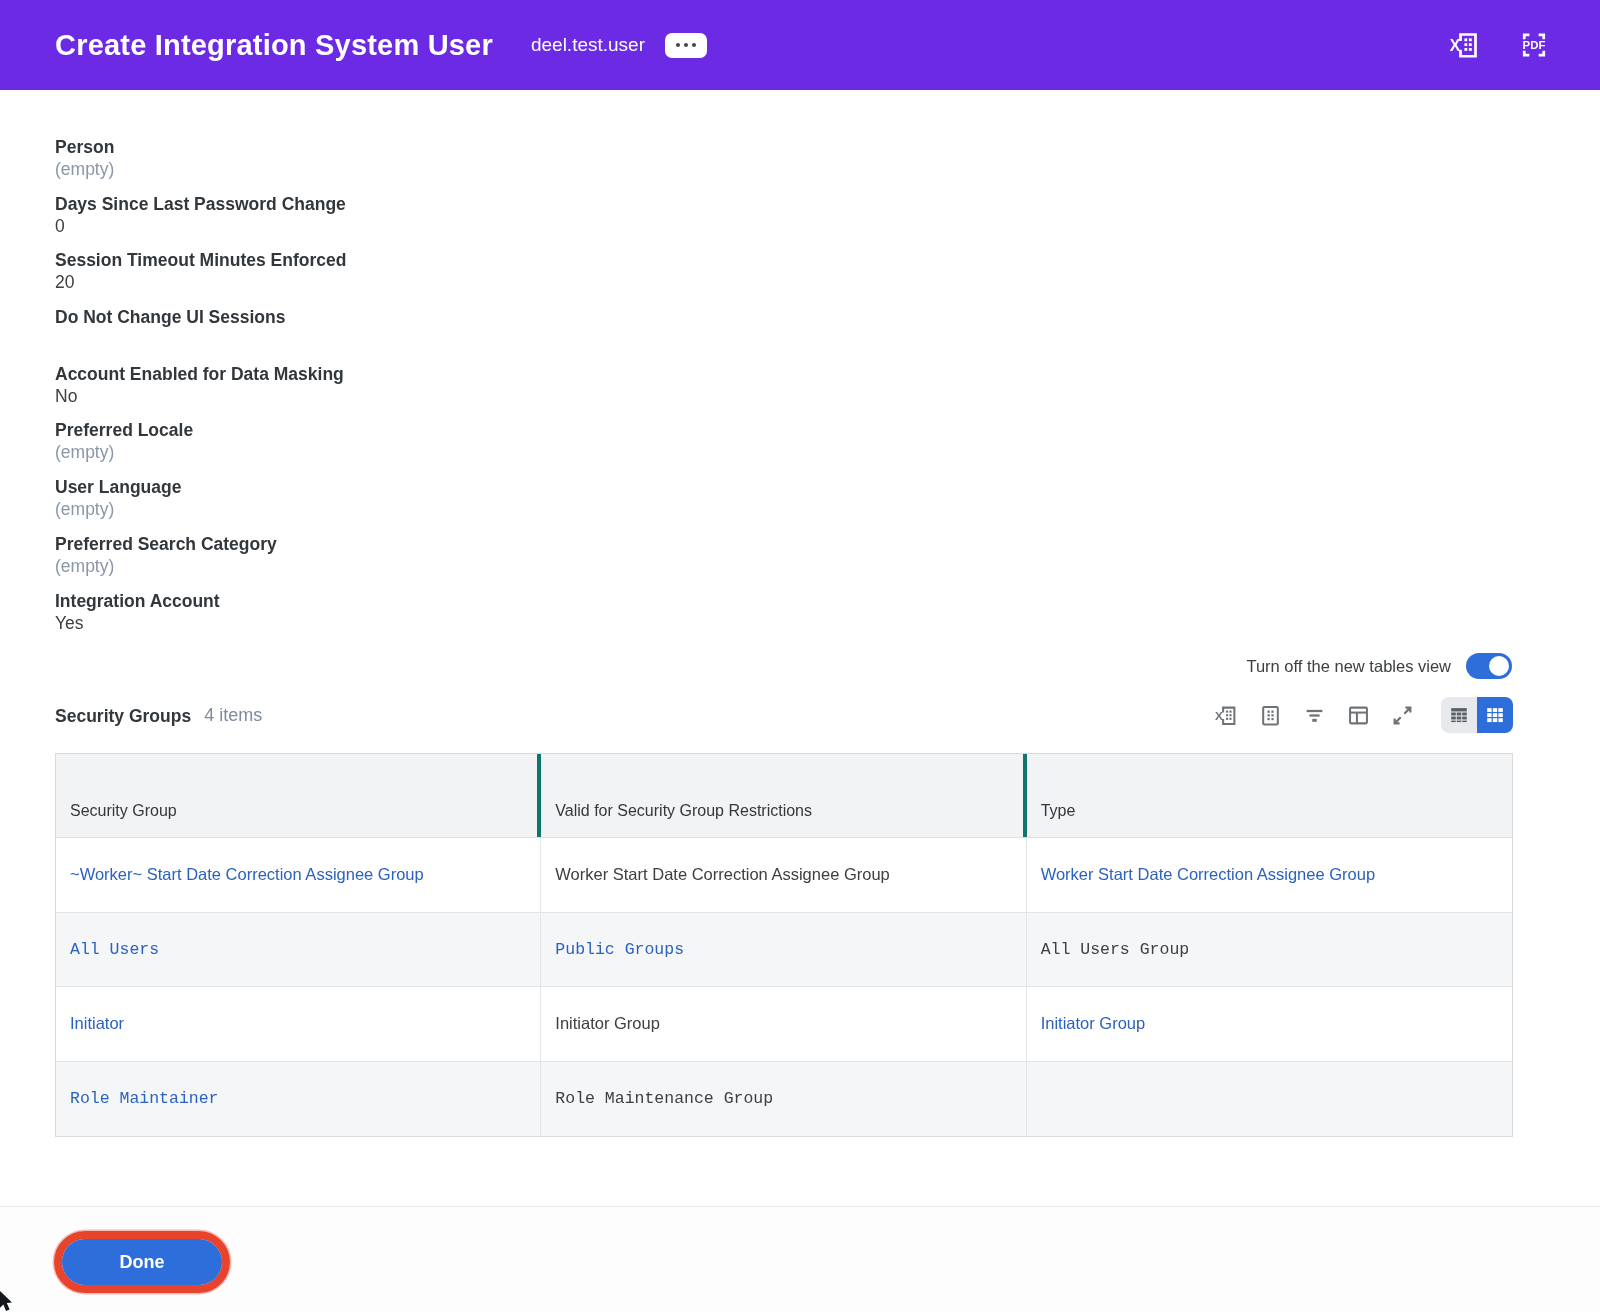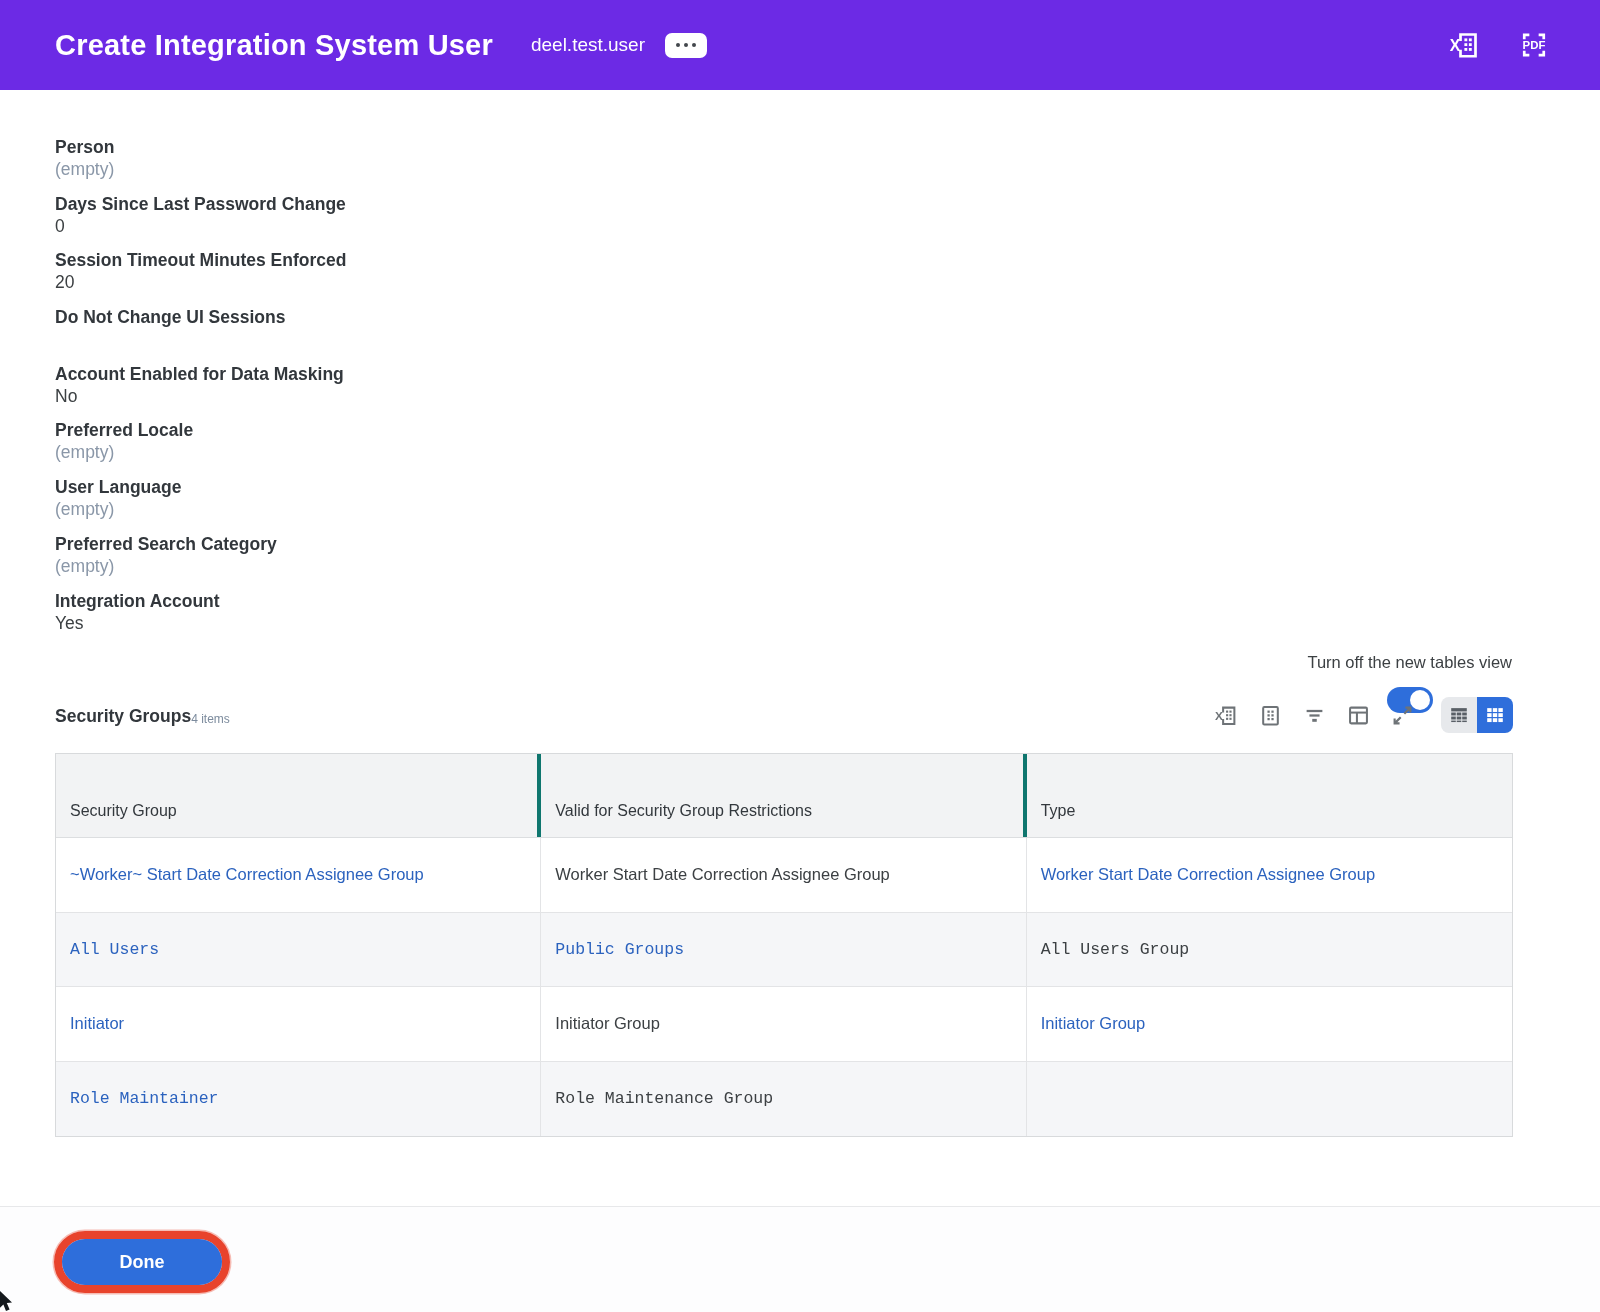--- a/index.html
+++ b/index.html
@@ -28,29 +28,29 @@
   .header-icon { color:#fff; width:36px; height:36px; margin-left:33px; cursor:pointer; }
 
   
   .form-block { position:absolute; top:136px; left:55px; width:900px; }
   .field-row { display:flex; height:56.7px; align-items:flex-start;flex-direction:column; }
   .field-label { width:348px; font-size:17.5px; font-weight:700; color:#32373c; line-height:22px; }
   .field-value { font-size:17.5px; color:#3c4043; line-height:22px; }
   .field-value.empty { color:#8a97a8; }
 
   
-  .toggle-row { position:absolute; top:653px; right:88px; display:flex; align-items:center; gap:15px;flex-direction:column; }
+  .toggle-row { position:absolute; top:653px; right:88px; display:flex; align-items:center; gap:15px; }
   .toggle-label { font-size:16.5px; color:#3c4043; }
   .toggle { width:46px; height:26px; border-radius:13px; background:#2E6EDB; position:relative; cursor:pointer; border:none; padding:0; }
   .toggle .knob { position:absolute; right:3px; top:3px; width:20px; height:20px; border-radius:50%; background:#fff; }
 
   
   .sg-header { position:absolute; top:697px; left:55px; width:1458px; display:flex; align-items:flex-end; }
   .sg-title { font-size:17.5px; font-weight:700; color:#32373c; padding-bottom:6px; }
-  .sg-count { font-size:12px; color:#7c8b9d; padding-bottom:7px; }
+  .sg-count { font-size:18px; color:#7c8b9d; margin-left:13px; padding-bottom:7px; }
   .table-toolbar { margin-left:auto; display:flex; align-items:center; gap:17px; color:#6e7377; }
   .tb-icon { width:27px; height:27px; cursor:pointer; color:#6e7377; }
   .seg-control { display:flex; border-radius:8px; overflow:hidden; margin-left:8px; }
   .seg-btn { width:36px; height:36px; display:flex; align-items:center; justify-content:center; cursor:pointer; border:none; padding:0; }
   .seg-btn.inactive { background:#e7e9ec; color:#595f66; }
   .seg-btn.active { background:#2E6EDB; color:#fff; }
 
   
   .sg-table { position:absolute; top:753px; left:55px; width:1458px; border:1px solid #d8dadc; }
   .thead { display:flex; height:84px; background:#f2f3f4; border-bottom:1px solid #dcdee0; }

